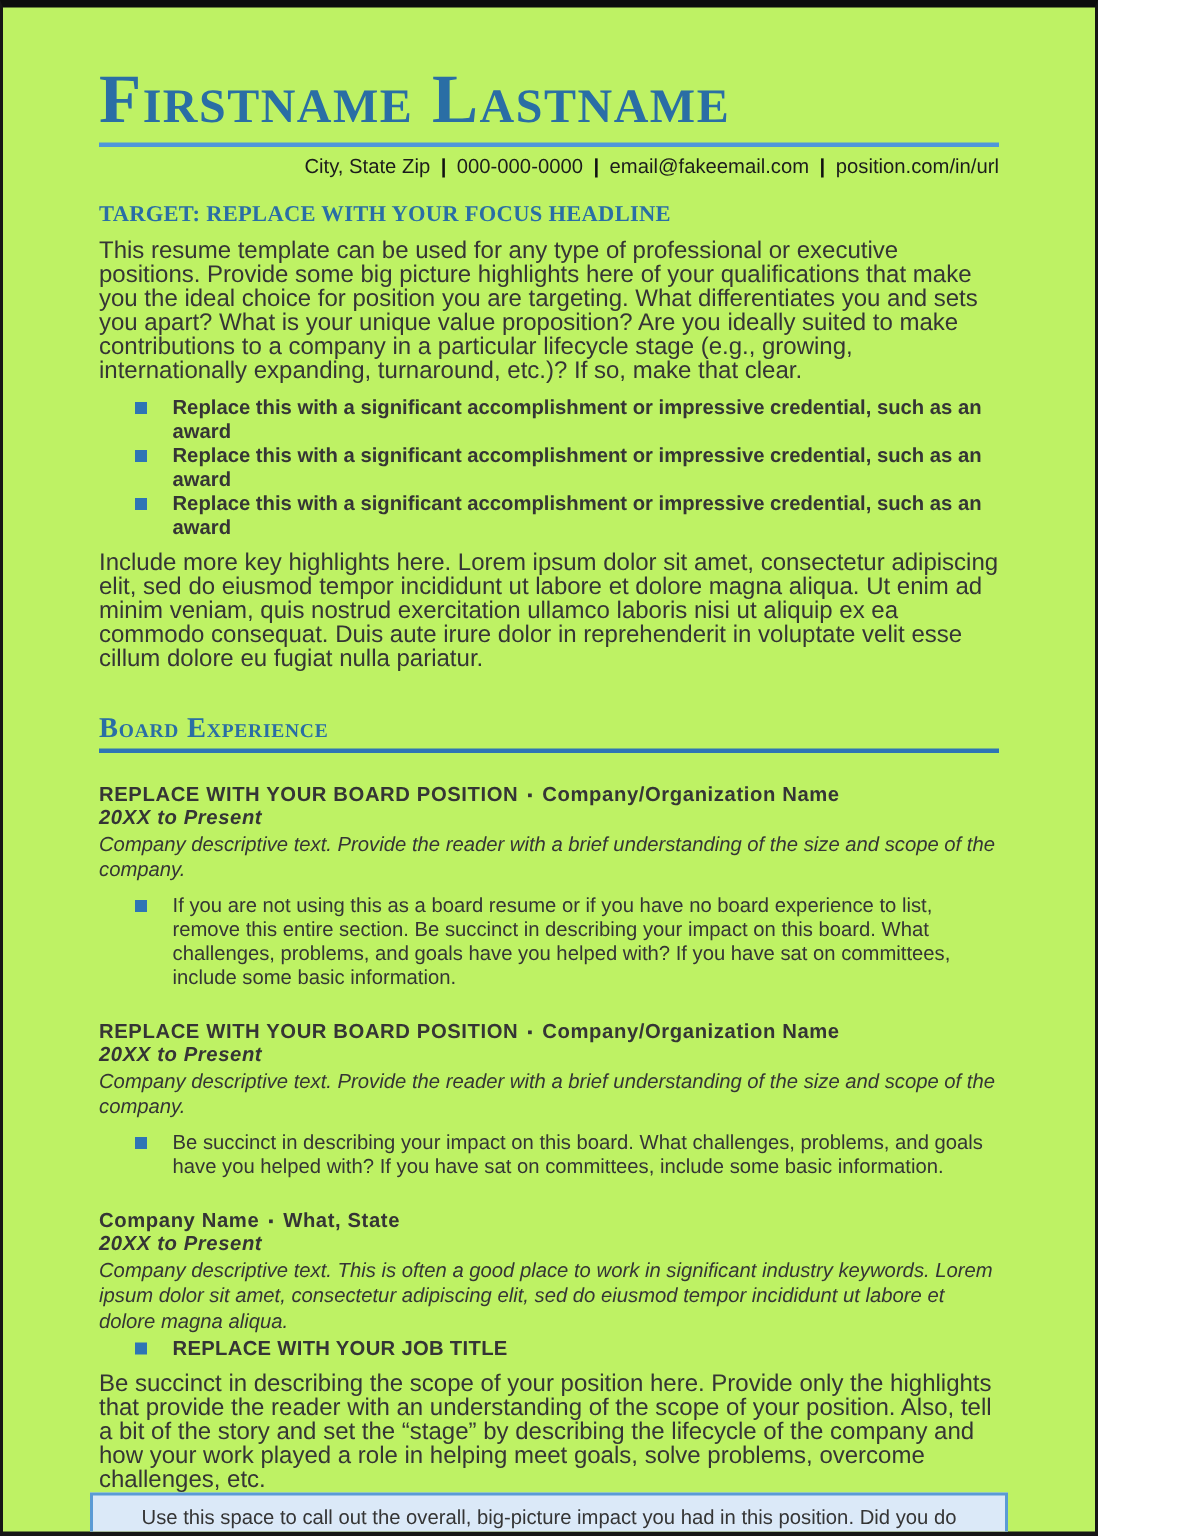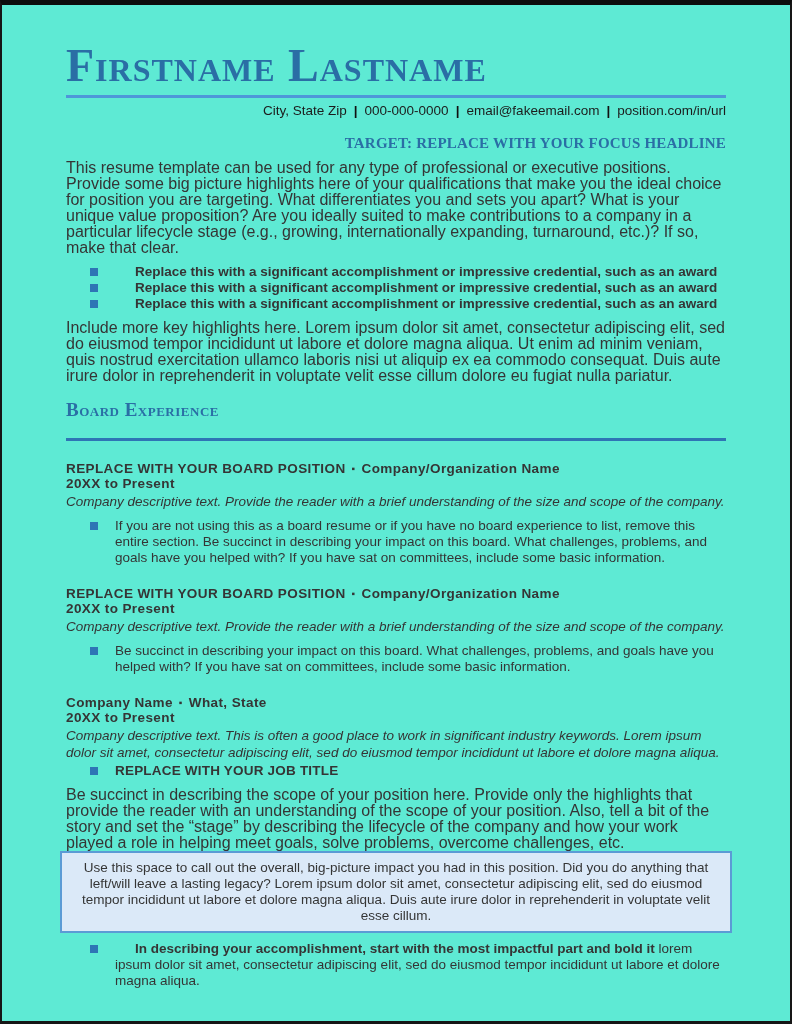--- a/index.html
+++ b/index.html
@@ -2,30 +2,30 @@
 <html style="--heading_blue: #2a6ea5; --name_rule_blue: #4e97d9; --section_rule_blue: #2e75b5; --bullet_blue: #2e75b5; --callout_bg: #dbe9f8; --callout_border: #5b9bd5; --body_text: #353535;"><head>
 <meta charset="utf-8">
 <style>
   * { margin: 0; padding: 0; box-sizing: border-box; }
   html, body { background: #ffffff; }
   body {
     font-family: "Liberation Sans", "DejaVu Sans", sans-serif;
     color: var(--body_text, #353535);
   }
   .page {
-    width: 792px; height: 1024px;
-    background: #5eead4;
+    width: 732px; height: 1024px;
+    background: #bef264;
     border-left: 2px solid #161616;
     border-right: 2px solid #161616;
     border-bottom: 3px solid #161616;
     border-top: 5px solid #0d0d0d;
     padding: 0 64px;
     overflow: hidden;
   }
-  .serif { font-family: "Liberation Serif", "DejaVu Serif", serif; text-align: right; }
+  .serif { font-family: "Liberation Serif", "DejaVu Serif", serif; }
 
   
   .name-heading {
     margin-top: 38px;
     font-family: "Liberation Serif", "DejaVu Serif", serif;
     font-variant: small-caps;
     font-weight: 700;
     font-size: 46px;
     line-height: 1.0;
     letter-spacing: 1px;
@@ -74,49 +74,49 @@
     margin-bottom: 0;
   }
   ul.bullets li + li { margin-top: 0; }
   .sq {
     flex: 0 0 auto;
     width: 8px; height: 8px;
     margin: 4px 17px 0 0;
     background: var(--bullet_blue, #2e75b5);
   }
   .li-text { flex: 1 1 auto; }
-  .bold-lead { font-weight: 700; margin-left: 20px; }
+  .bold-lead { font-weight: 700; }
 
   
   .section-header {
-    margin-top: 16px;
+    margin-top: 28px;
     font-family: "Liberation Serif", "DejaVu Serif", serif;
     font-variant: small-caps;
     font-weight: 700;
     font-size: 19px;
     letter-spacing: 0.5px;
     line-height: 1.05;
     color: var(--heading_blue, #2a6ea5);
     border-bottom: 3px solid var(--section_rule_blue, #2e75b5);
-    padding-bottom: 18px;
+    padding-bottom: 3px;
   }
 
   
   .entry-header {
     display: flex;
     justify-content: space-between;
     align-items: baseline;
     margin-top: 20px;
     font-size: 13.5px;
     font-weight: 700;
     letter-spacing: 0.4px;
     flex-direction: column;
   }
   .entry-sep { font-size: 10px; margin: 0 6px; position: relative; top: -1px; }
-  .entry-dates { white-space: nowrap; letter-spacing: 0.4px; }
+  .entry-dates { white-space: nowrap; letter-spacing: 0.4px; font-style: italic; }
   .entry-desc {
     font-style: italic;
     font-size: 13.5px;
     line-height: 17px;
     margin-top: 2px;
   }
 
   .job-title-line { font-size: 13.5px; font-weight: 700; letter-spacing: 0.2px; }
 
   

